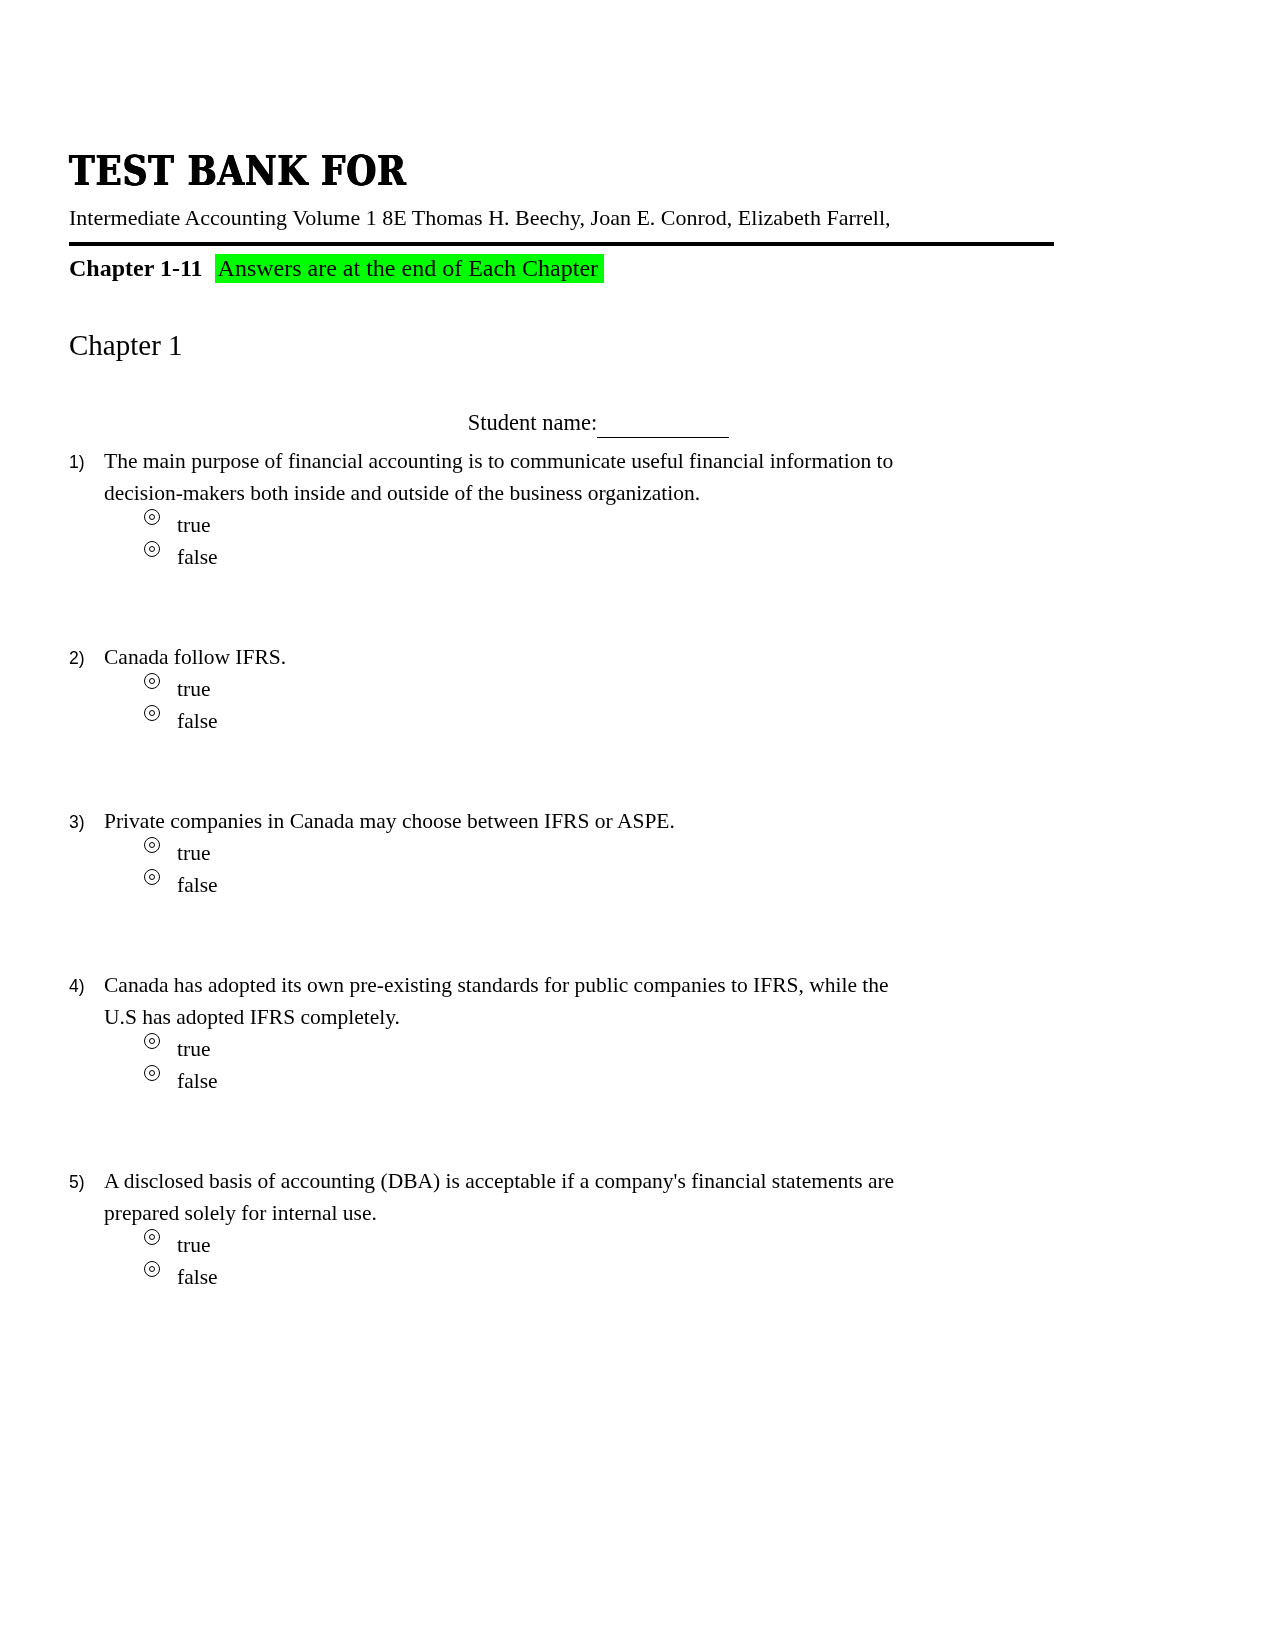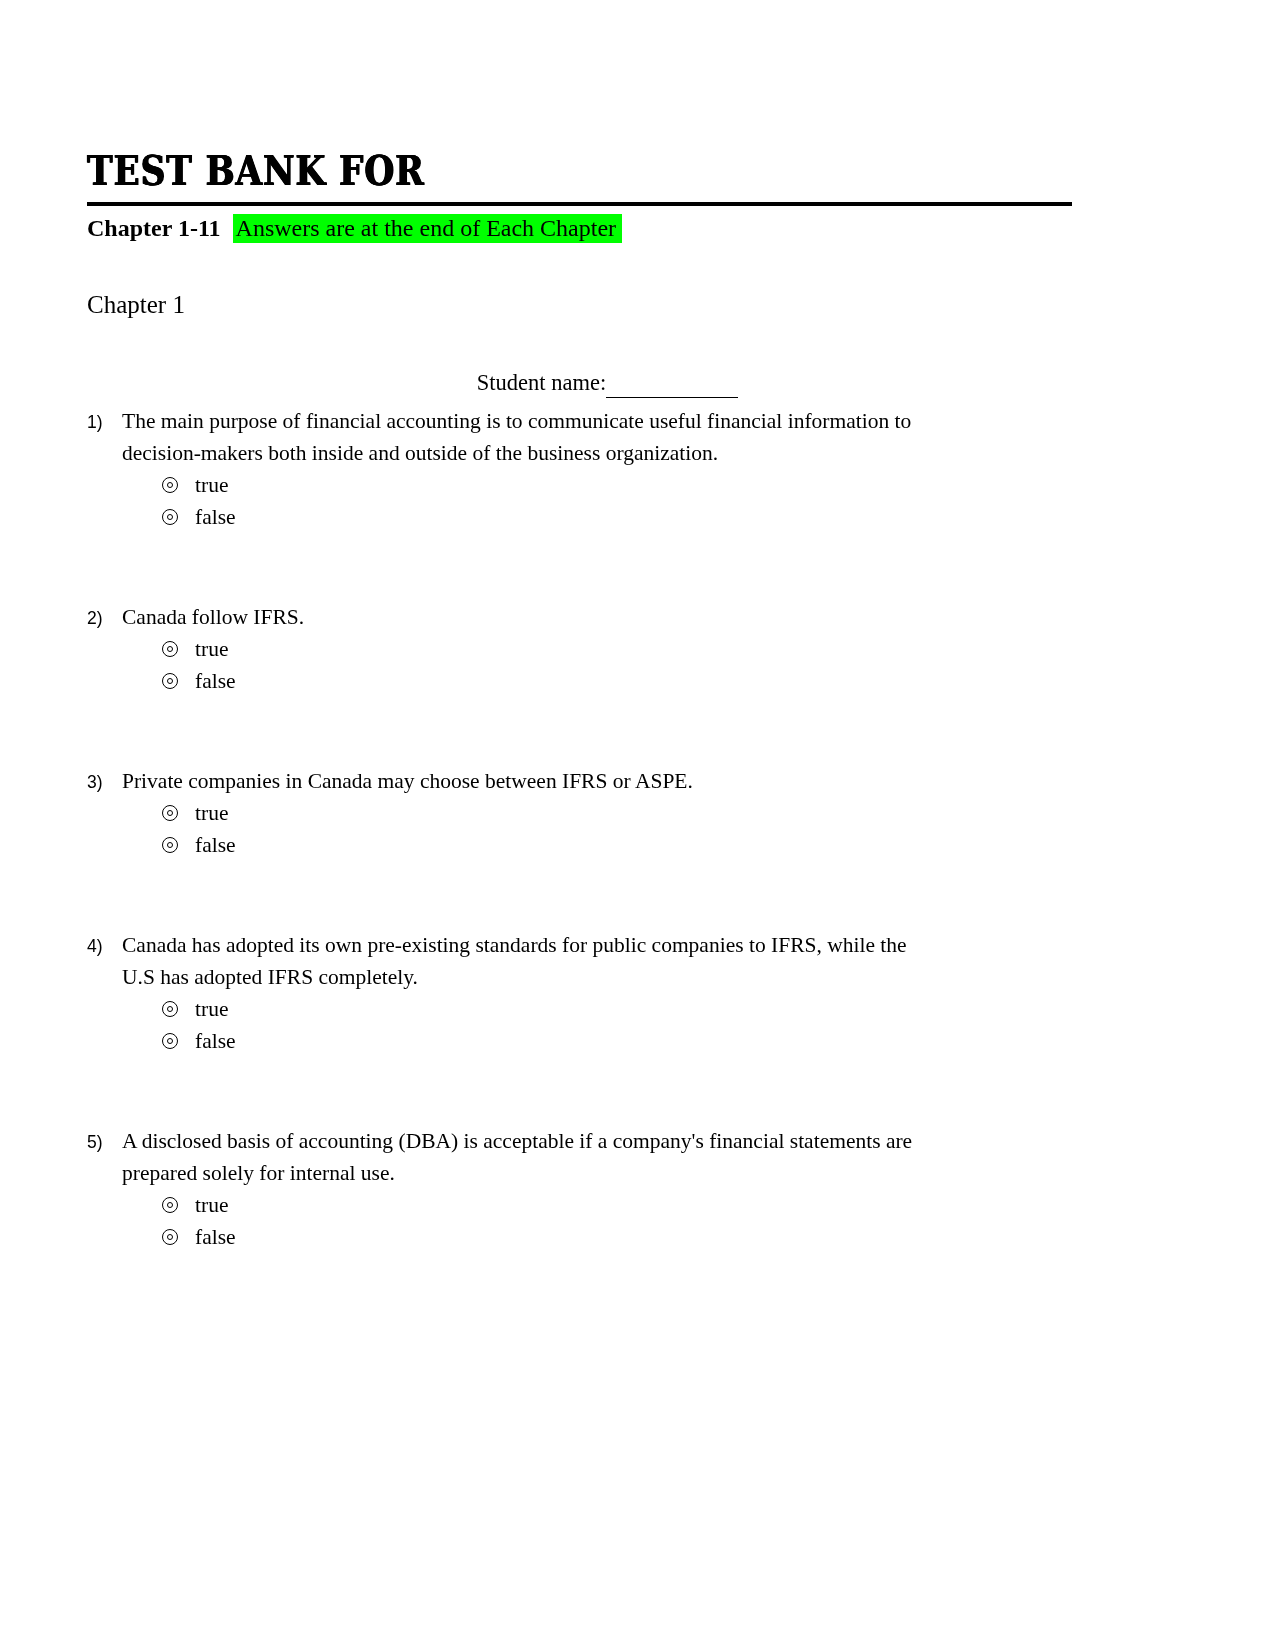--- a/index.html
+++ b/index.html
@@ -9,21 +9,21 @@
   }
   .page {
     position: relative;
     width: 1275px;
     height: 1650px;
     margin: 0 auto;
     background: #ffffff;
     color: #000000;
     font-family: "Liberation Serif", serif;
     box-sizing: border-box;
-    padding: 0 147px 0 87px;
+    padding: 0 147px 0 69px;
     overflow: hidden;
   }
   .title {
     margin: 150px 0 0 0;
     font-family: "DejaVu Serif", serif;
     font-weight: bold;
     font-size: 41px;
     line-height: 42px;
     letter-spacing: 1px;
     transform: scaleX(0.84);
@@ -51,21 +51,21 @@
     font-weight: bold;
     text-align: center;
   }
   .highlight {
     background: var(--highlight, #00ff00);
     margin-left: 12px;
     padding: 1px 6px 2px 3px;
   }
   .chapter-heading {
     margin-top: 45px;
-    font-size: 25px;
+    font-size: 29px;
     line-height: 30px;
   }
   .student-line {
     margin-top: 48px;
     font-size: 22.5px;
     line-height: 30px;
     text-align: center;
   }
   .blank {
     display: inline-block;
@@ -91,21 +91,21 @@
   }
   .qbody {
     flex: 1;
   }
   .qline {
     font-size: 21.5px;
     line-height: 32px;
   }
   .option {
     display: flex;
-    align-items: center;
+    align-items: flex-start;
     height: 32px;
     margin-left: 40px;
     font-family: Liberation Serif, serif;
   }
   .radio {
     flex: none;
     width: 16px;
     height: 16px;
     box-sizing: border-box;
     border: 1.6px solid #000;
@@ -129,20 +129,21 @@
   }
 </style>
 </head>
 <body>
 
 <div class="page">
 
   <h1 class="title">TEST BANK FOR</h1>
 
   <div class="subtitle">
+    <div class="subtitle-line">Intermediate Accounting Volume 1 8E Thomas H. Beechy, Joan E. Conrod, Elizabeth Farrell,</div>
   </div>
 
   <div class="rule"></div>
 
   <div class="chapter-line">
     <span class="chapter-range">Chapter 1-11</span><span class="highlight">Answers are at the end of Each Chapter</span>
   </div>
 
   <div class="chapter-heading">Chapter 1</div>
 

